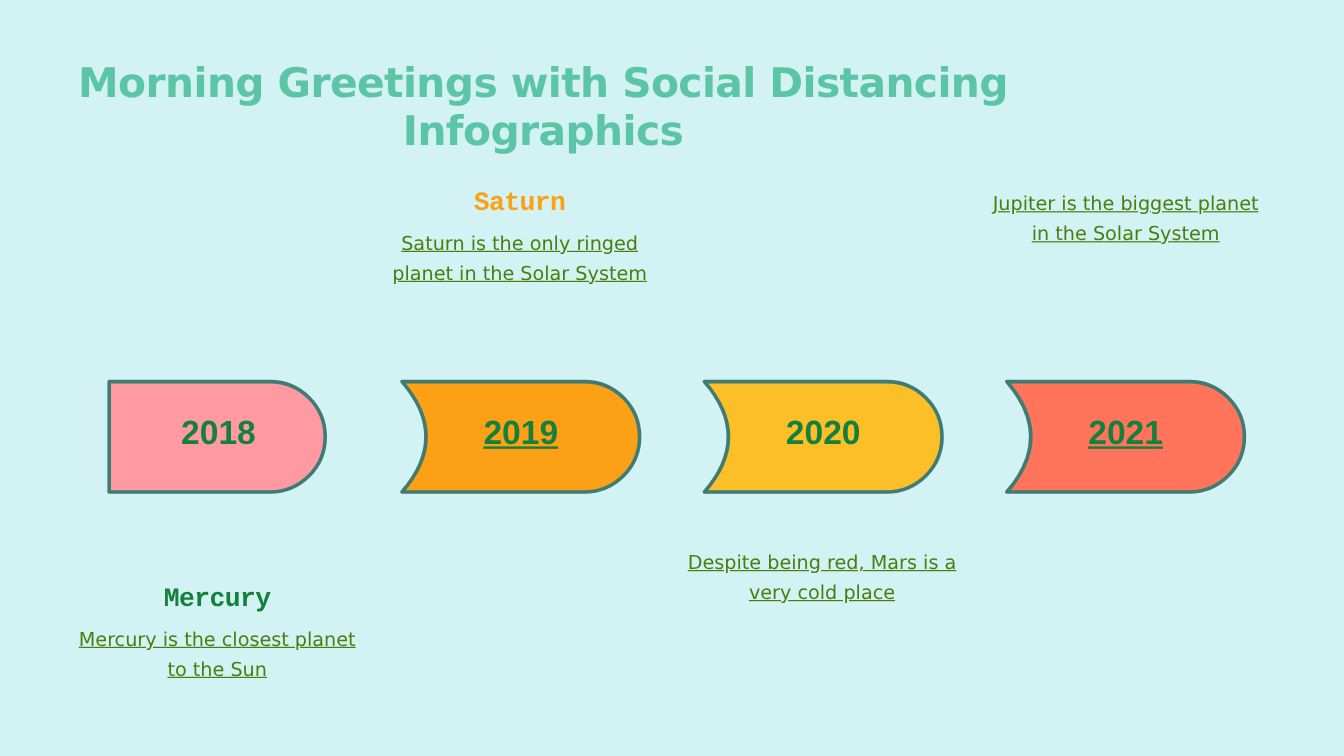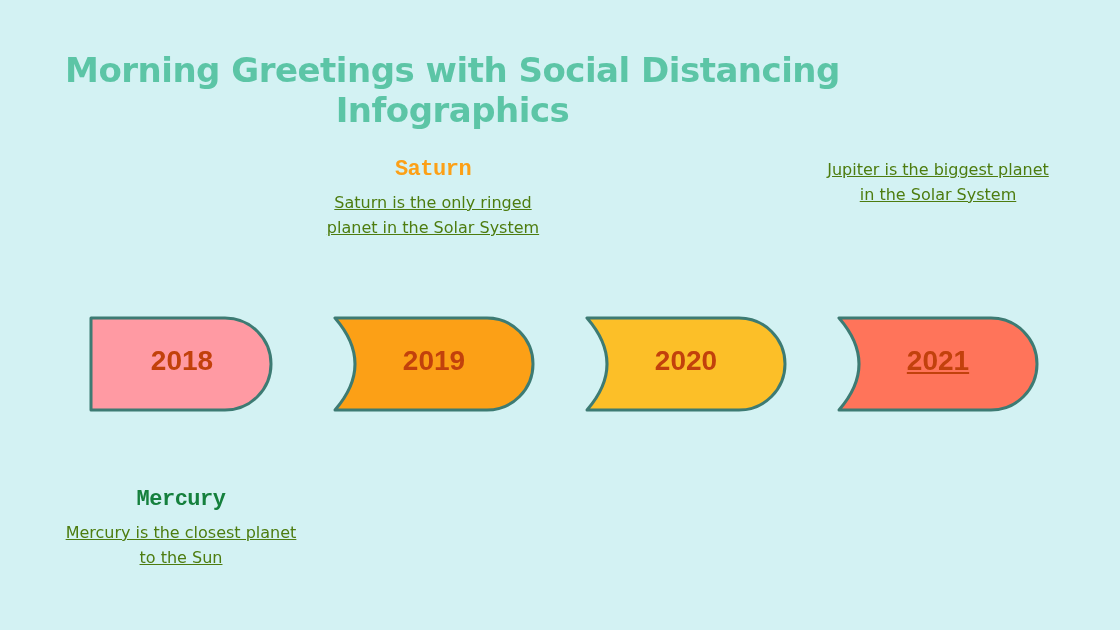--- a/index.html
+++ b/index.html
@@ -1,48 +1,49 @@
 <!DOCTYPE html>
 <html><head>
   <meta charset="utf-8">
   <style>
     html, body { margin:0; padding:0; }
     body { width:1120px; height:630px; background:#d3f2f3; position:relative; overflow:hidden; font-family:"DejaVu Sans", sans-serif; }
     .title { position:absolute; left:0; top:50px; width:905px; text-align:center; font-family:"DejaVu Sans", sans-serif; font-weight:bold; font-size:34px; color:#5cc5a6; letter-spacing:-0.5px; }
     .shapes { position:absolute; left:0; top:0; }
-    .year { position:absolute; width:140px; text-align:center; font-family:"Liberation Sans", sans-serif; font-weight:bold; font-size:28px; color:#c2410c; top:345px; }
+    .year { position:absolute; width:140px; text-align:center; font-family:"Liberation Sans", sans-serif; font-weight:bold; font-size:28px; color:#15803d; top:345px; }
     .block { position:absolute; width:240px; text-align:center; }
     .block .head { font-family:Liberation Mono, monospace; font-weight:bold; font-size:22px; letter-spacing:-0.5px; margin-bottom:8px; }
     .block .desc { font-family:"DejaVu Sans", sans-serif; font-size:16px; line-height:25px; color:#4d7c0f;text-decoration:underline; }
   </style>
 </head>
 <body>
 
 <div class="title">Morning Greetings with Social Distancing Infographics</div>
 
 <svg class="shapes" width="1120" height="630">
   <path d="M91,318 L225,318 A46,46 0 0 1 225,410 L91,410 Z" fill="#ff9aa3" stroke="#3d7b73" stroke-width="3" stroke-linejoin="round"></path>
   <path d="M335,318 L487,318 A46,46 0 0 1 487,410 L335,410 Q375,364 335,318 Z" fill="#fca016" stroke="#3d7b73" stroke-width="3" stroke-linejoin="round"></path>
   <path d="M587,318 L739,318 A46,46 0 0 1 739,410 L587,410 Q627,364 587,318 Z" fill="#fcbf28" stroke="#3d7b73" stroke-width="3" stroke-linejoin="round"></path>
   <path d="M839,318 L991,318 A46,46 0 0 1 991,410 L839,410 Q879,364 839,318 Z" fill="#ff745a" stroke="#3d7b73" stroke-width="3" stroke-linejoin="round"></path>
 </svg>
 
 <div class="year" style="left:112px;">2018</div>
-<div class="year" style="left:364px;">2019</div>
+<div class="year" style="left:364px;text-decoration:underline;">2019</div>
 <div class="year" style="left:616px;">2020</div>
 <div class="year" style="left:868px;text-decoration:underline;">2021</div>
 
 <div class="block" style="left:61px; top:456px;">
   <div class="head" style="color:#15803d;margin-top:31px;">Mercury</div>
   <div class="desc">Mercury is the closest planet to the Sun</div>
 </div>
 
 <div class="block" style="left:313px; top:157px;">
   <div class="head" style="color:#fca016;">Saturn</div>
   <div class="desc">Saturn is the only ringed planet in the Solar System</div>
 </div>
 
 <div class="block" style="left:565px; top:456px;">
+  <div class="desc">Despite being red, Mars is a very cold place</div>
 </div>
 
 <div class="block" style="left:818px; top:157px;">
   <div class="desc">Jupiter is the biggest planet in the Solar System</div>
 </div>
 
 </body></html>

